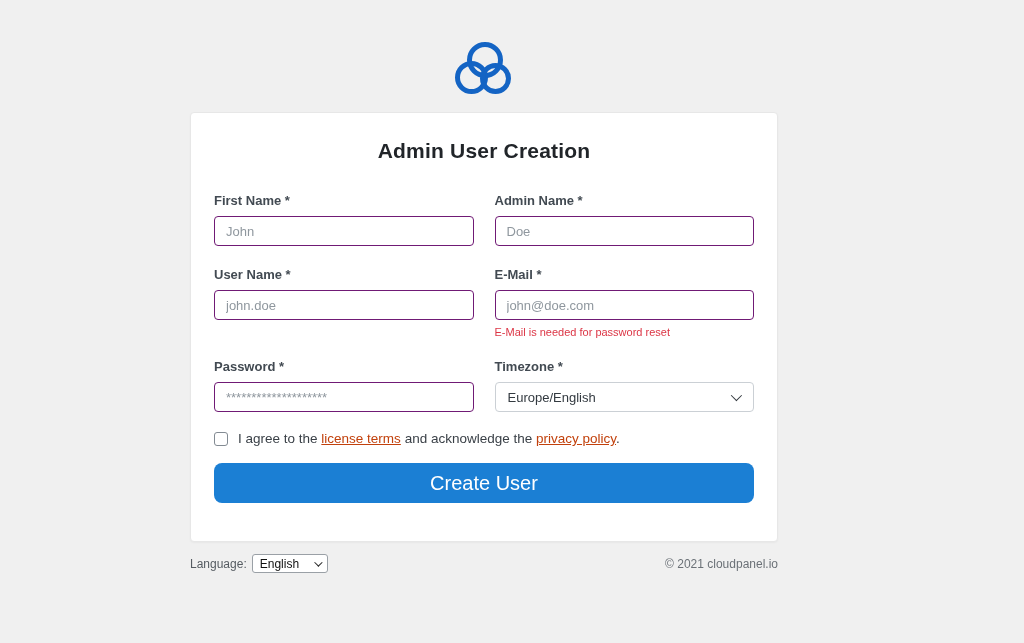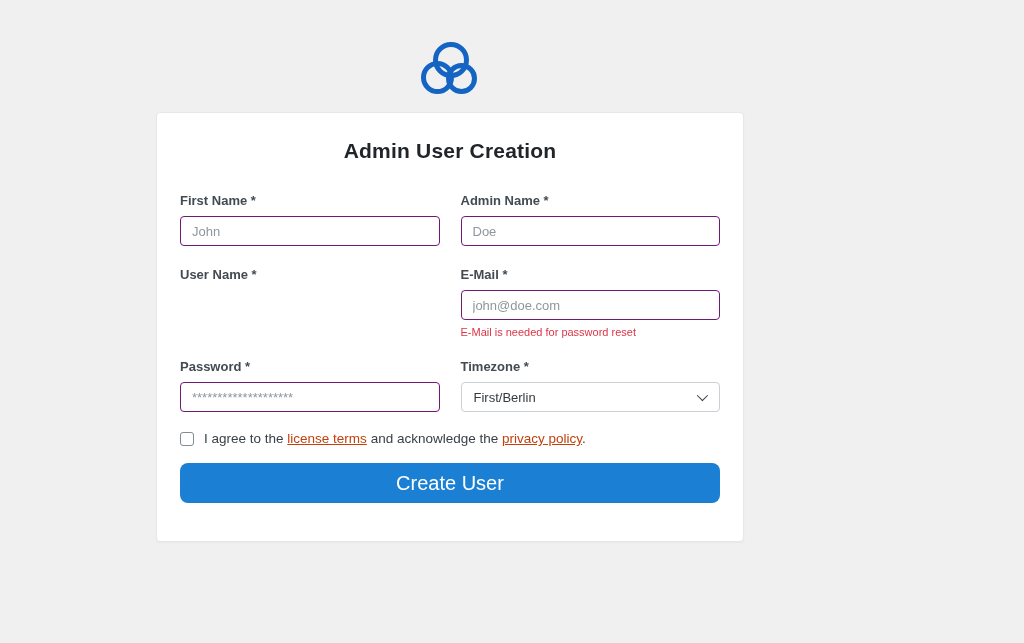--- a/index.html
+++ b/index.html
@@ -4,21 +4,21 @@
 <style>
   * { box-sizing: border-box; margin: 0; padding: 0; }
   html, body {
     width: 1024px; height: 643px;
     background: #f0f0f0;
     font-family: "Liberation Sans", sans-serif;
     overflow: hidden;
   }
   .content-col {
     position: absolute;
-    left: 156px; top: 0;
+    left: 190px; top: 0;
     width: 588px;
   }
   .logo-wrap {
     margin: 40px auto 0;
     width: 64px; height: 58px;
     display: flex; align-items: center; justify-content: center;
   }
   .card {
     margin-top: 14px;
     background: #ffffff;
@@ -179,50 +179,61 @@
         <input class="text-input" type="text" placeholder="John" style="">
       </div>
 
       <div class="field">
         <label class="field-label">Admin Name *</label>
         <input class="text-input" type="text" placeholder="Doe" style="">
       </div>
 
       <div class="field">
         <label class="field-label">User Name *</label>
+        <input class="text-input" type="text" placeholder="john.doe" style="">
       </div>
 
       <div class="field">
         <label class="field-label">E-Mail *</label>
         <input class="text-input" type="text" placeholder="john@doe.com" style="">
         <div class="field-help">E-Mail is needed for password reset</div>
       </div>
 
       <div class="field">
         <label class="field-label">Password *</label>
         <input class="text-input" type="text" placeholder="********************" style="">
       </div>
 
       <div class="field">
         <label class="field-label">Timezone *</label>
         <div class="select-box">
-          <span>First/Berlin</span>
+          <span>Europe/English</span>
           <span class="chevron-down"></span>
         </div>
       </div>
 
     </div>
 
     <div class="agree-row">
       <input type="checkbox" class="agree-checkbox" style="">
       <span class="agree-text">
         <span>I agree to the</span>
         <a>license terms</a>
         <span>and acknowledge the</span>
         <a>privacy policy</a><span>.</span>
       </span>
     </div>
 
     <button class="submit-btn" style="background: rgb(27, 127, 212);">Create User</button>
   </div>
 
+  <div class="footer-row">
+    <div class="lang-group">
+      <span>Language:</span>
+      <div class="lang-select">
+        <span>English</span>
+        <span class="chevron-down"></span>
+      </div>
+    </div>
+    <span class="copyright">© 2021 cloudpanel.io</span>
+  </div>
 
 </div>
 
 </body></html>

